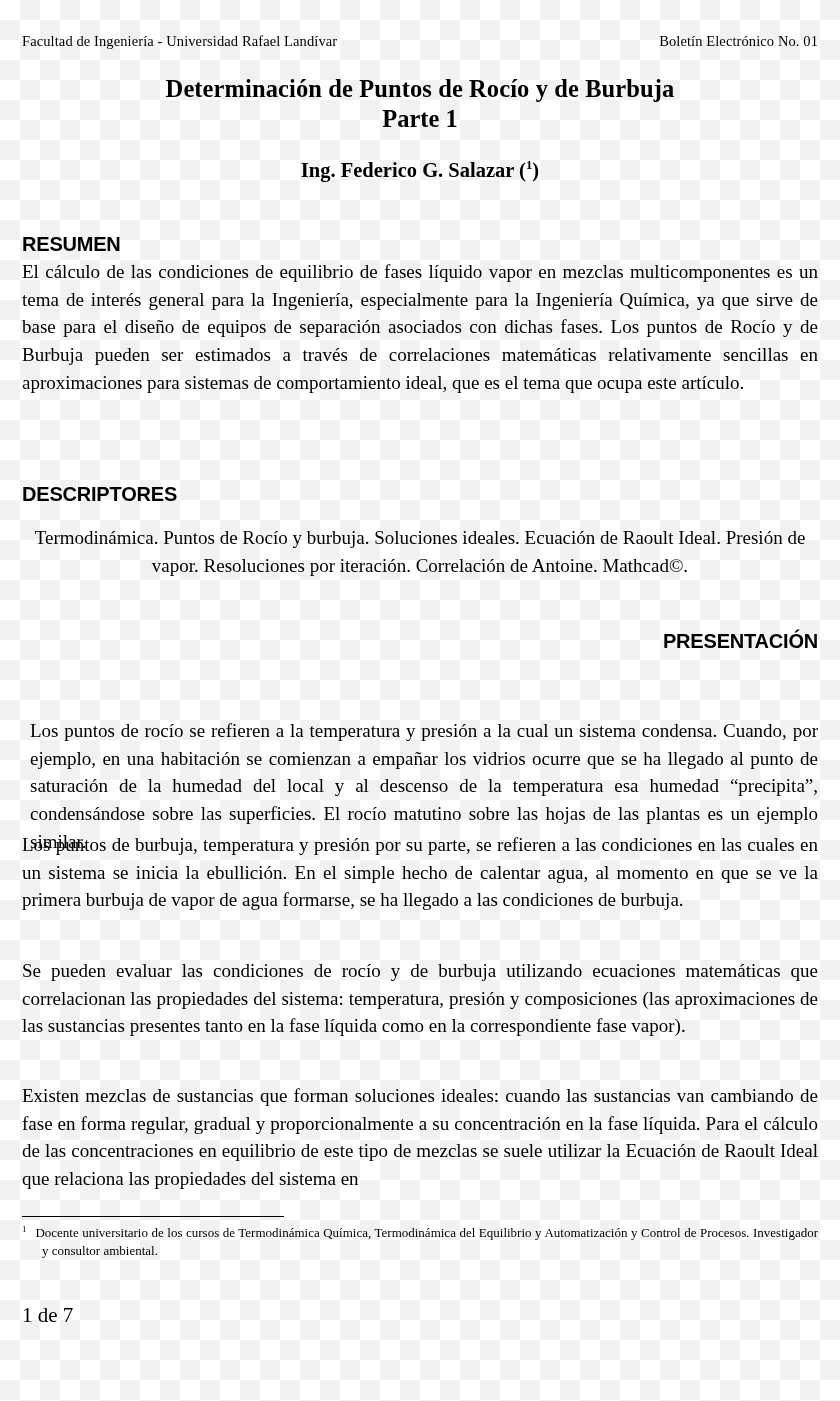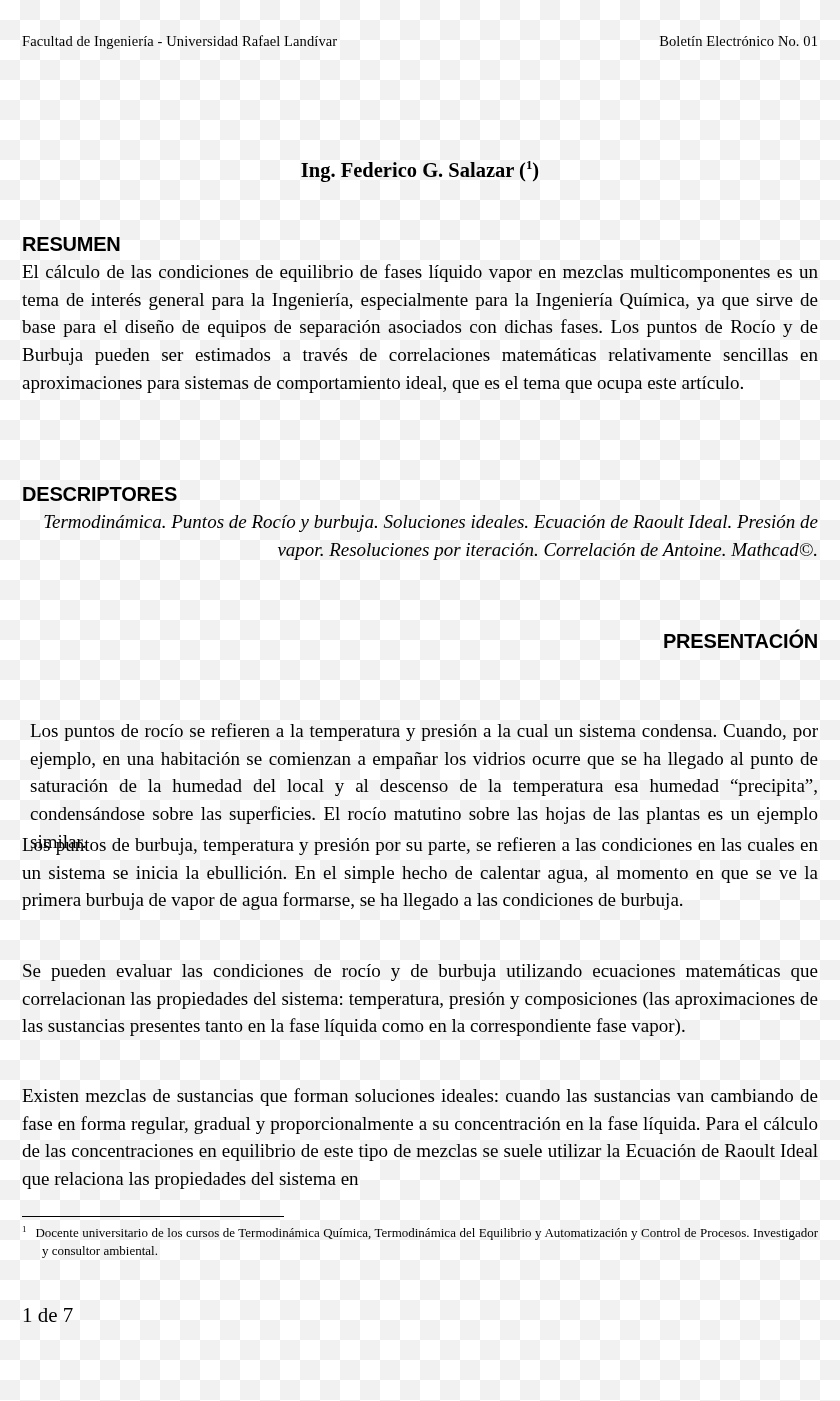--- a/index.html
+++ b/index.html
@@ -107,22 +107,22 @@
     text-align: justify;
     text-justify: inter-word;
     margin: 0;
     hyphens: none;
   }
 
   .block-resumen       { position: absolute; left: 22px; right: 22px; top: 233px; }
   .block-resumen .section-heading { margin-bottom: 2px; }
 
   .block-descriptores  { position: absolute; left: 22px; right: 22px; top: 483px; }
-  .block-descriptores .section-heading { margin-bottom: 2px; }
-  .block-descriptores .body-text { text-align: right; font-style: italic; }
+  .block-descriptores .section-heading { margin-bottom: 18px; }
+  .block-descriptores .body-text { text-align: center; }
 
   .block-presentacion-heading { position: absolute; left: 12px; right: 22px; top: 630px; text-align: right; }
 
   .para { position: absolute; left: 22px; right: 22px; }
   .para-1 { top: 717px; margin-left: 8px; }
   .para-2 { top: 831px; }
   .para-3 { top: 957px; }
   .para-4 { top: 1082px; }
 
   
@@ -167,20 +167,24 @@
 </head>
 <body>
 
 <div class="page">
 
   <div class="running-header">
     <span class="left">Facultad de Ingeniería - Universidad Rafael Landívar</span>
     <span class="right">Boletín Electrónico No. 01</span>
   </div>
 
+  <div class="title-block">
+    <h1 class="doc-title">Determinación de Puntos de Rocío y de Burbuja</h1>
+    <div class="doc-subtitle">Parte 1</div>
+  </div>
 
   <div class="author-line"><span>Ing. Federico G. Salazar (</span><sup>1</sup><span>)</span></div>
 
   <section class="block-resumen">
     <h2 class="section-heading">RESUMEN</h2>
     <p class="body-text">El cálculo de las condiciones de equilibrio de fases líquido vapor en mezclas multicomponentes es un tema de interés general para la Ingeniería, especialmente para la Ingeniería Química, ya que sirve de base para el diseño de equipos de separación asociados con dichas fases.  Los puntos de Rocío y de Burbuja pueden ser estimados a través de correlaciones matemáticas relativamente sencillas en aproximaciones para sistemas de comportamiento ideal, que es el tema que ocupa este artículo.</p>
   </section>
 
   <section class="block-descriptores">
     <h2 class="section-heading">DESCRIPTORES</h2>

